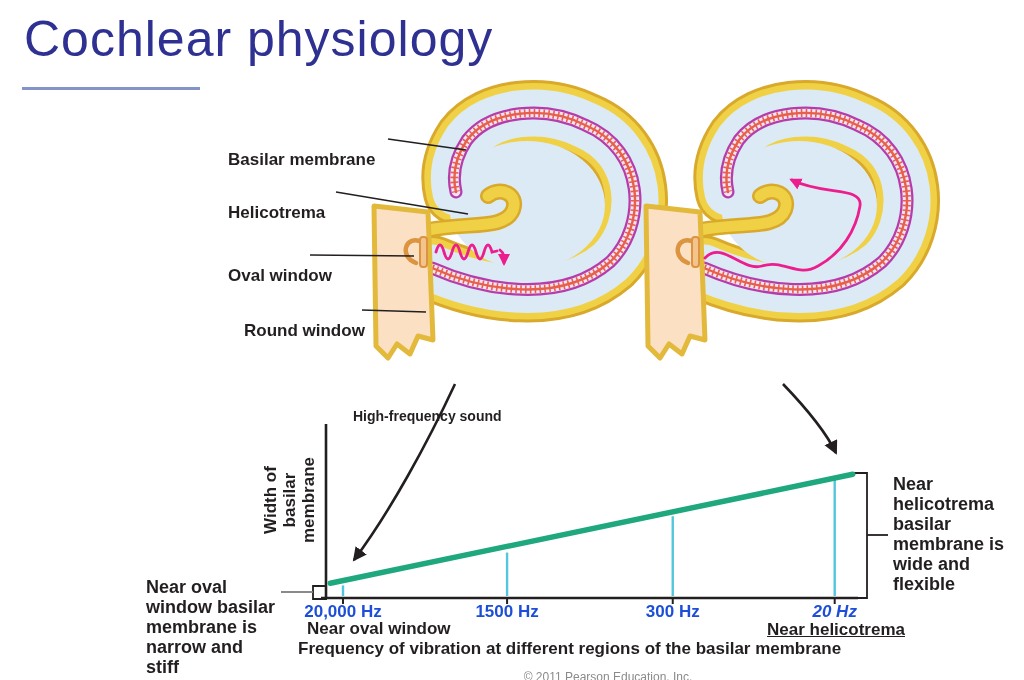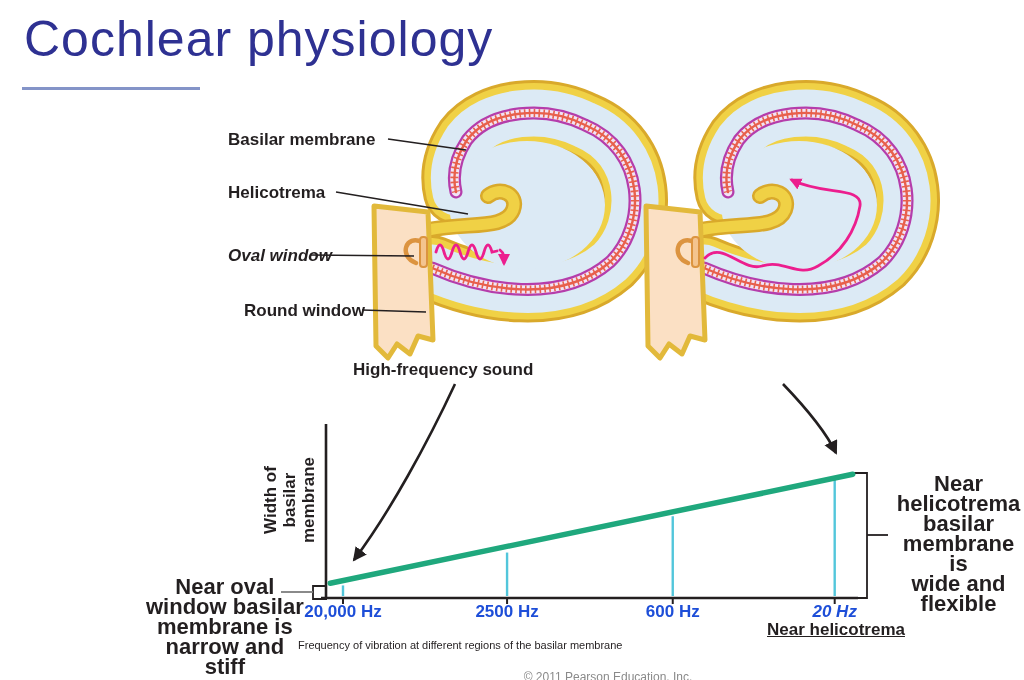--- a/index.html
+++ b/index.html
@@ -7,31 +7,31 @@
               font-family:"Liberation Sans", sans-serif; }
   #canvas { position:relative; width:1024px; height:680px; background:#fff; overflow:hidden; }
 
   .t { position:absolute; color:#231F20; }
 
   #slide-title { left:24px; top:10px; font-size:50px; font-weight:400;
                  color:#2E3192; letter-spacing:1px; }
   #title-rule { position:absolute; left:22px; top:87px; width:178px; height:3px;
                 background:#8494C8; }
 
-  .part-label { font-size:17px; font-weight:bold; white-space:nowrap; }
-  .caption    { font-size:17px; font-weight:bold; white-space:nowrap; }
+  .part-label { font-size:17px; font-weight:bold; white-space:nowrap;margin-top:20px; }
+  .caption    { font-size:14px; font-weight:bold; white-space:nowrap;margin-top:48px; }
 
-  .side-note  { font-size:22px; font-weight:bold; line-height:20px;
-                white-space:pre-line;text-align:center; }
+  .side-note  { font-size:18px; font-weight:bold; line-height:20px;
+                white-space:pre-line; }
 
   #y-axis-label { left:289px; top:500px; font-size:17px; font-weight:bold;
                   line-height:19px; text-align:center; white-space:pre-line;
                   transform:translate(-50%,-50%) rotate(-90deg); }
 
-  #x-axis-caption { left:298px; top:639px; font-size:11px; font-weight:normal;
+  #x-axis-caption { left:298px; top:639px; font-size:17px; font-weight:bold;
                     white-space:nowrap; }
 
   .tick-label { position:absolute; transform:translateX(-50%); font-size:17px;
                 font-weight:bold; color:#1d4ed8; white-space:nowrap; }
 
   .region-label { font-size:17px; font-weight:bold; white-space:nowrap; }
 
   #copyright { left:608px; top:670px; transform:translateX(-50%); font-size:12px;
                color:#8A8A8A; white-space:nowrap; }
 
@@ -148,21 +148,21 @@
         <line x1="834.698" x2="834.698" y1="599" y2="604" stroke="#231F20" stroke-width="2"></line>
         <line x1="330.248" y1="583.295" x2="852.752" y2="474.305" stroke="#1FA87D" stroke-width="5.5" stroke-linecap="round"></line>
       </g>
   </svg>
 
   <div class="t" id="slide-title">Cochlear physiology</div>
   <div id="title-rule"></div>
 
   <div class="t part-label" style="left:228px; top:130px;">Basilar membrane</div>
   <div class="t part-label" style="left:228px; top:183px;">Helicotrema</div>
-  <div class="t part-label" style="left:228px; top:246px;font-style:italic;">Oval window</div>
+  <div class="t part-label" style="left:228px; top:246px;">Oval window</div>
   <div class="t part-label" style="left:244px; top:301px;">Round window</div>
 
   <div class="t caption" style="left:353px; top:360px;">High-frequency sound</div>
 
   <div class="t side-note" style="left:146px; top:577px;">Near oval
 window basilar
 membrane is
 narrow and
 stiff</div>
   <div class="t side-note" style="left:893px; top:474px;">Near
@@ -171,23 +171,24 @@
 membrane is
 wide and
 flexible</div>
 
   <div class="t" id="y-axis-label">Width of
 basilar
 membrane</div>
 
   <div id="tick-labels">
       <div class="tick-label" style="left: 342.992px; top: 602px;">20,000 Hz</div>
-      <div class="tick-label" style="left: 507.071px; top: 602px;">2500 Hz</div>
-      <div class="tick-label" style="left: 672.743px; top: 602px;">600 Hz</div>
+      <div class="tick-label" style="left: 507.071px; top: 602px;">1500 Hz</div>
+      <div class="tick-label" style="left: 672.743px; top: 602px;">300 Hz</div>
       <div class="tick-label" style="left: 834.698px; top: 602px; font-style: italic;">20 Hz</div>
     </div>
 
+  <div class="t region-label" style="left:307px; top:619px;">Near oval window</div>
   <div class="t region-label" style="left:836px; top:620px; transform:translateX(-50%);text-decoration:underline;">Near helicotrema</div>
 
   <div class="t" id="x-axis-caption">Frequency of vibration at different regions of the basilar membrane</div>
 
   <div class="t" id="copyright">© 2011 Pearson Education, Inc.</div>
 </div>
 
 </body></html>

